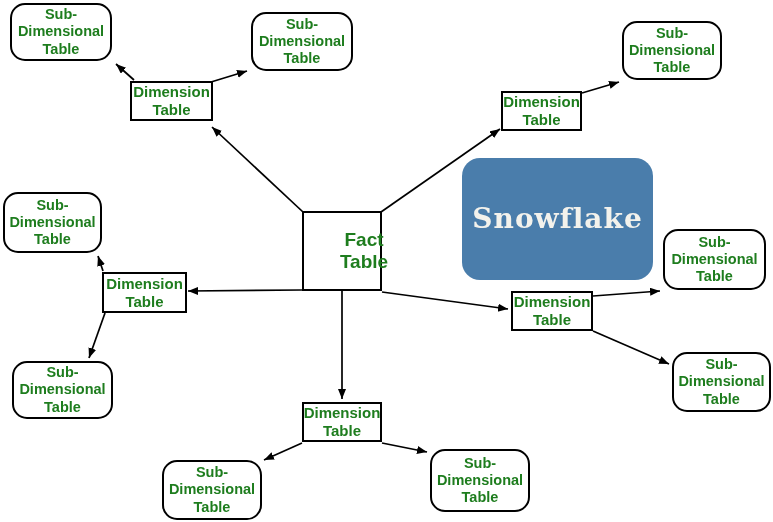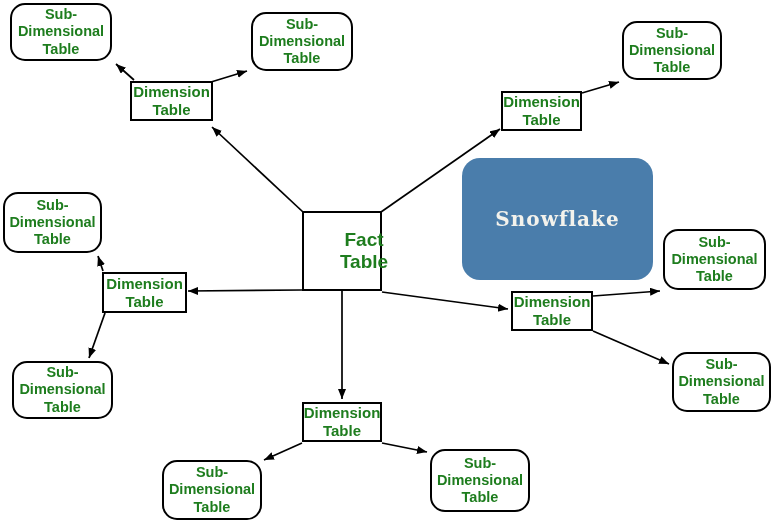--- a/index.html
+++ b/index.html
@@ -14,21 +14,21 @@
     display:flex;flex-direction:column;align-items:center;justify-content:center;
   }
   .node span{display:block;line-height:1.18;}
   .fact{font-size:19px;padding-left:44px;}
   .dim{font-size:15px;}
   .sub{border-radius:15px;font-size:14.5px;}
   .title-badge{
     position:absolute;z-index:2;box-sizing:border-box;left:462px;top:158px;
     width:191px;height:122px;border-radius:18px;background:#4a7dab;
     color:#f3f2ec;font-family:"DejaVu Serif",serif;font-weight:bold;
-    font-size:20px;letter-spacing:1px;text-align:center;
+    font-size:28px;letter-spacing:1px;text-align:center;
     display:flex;flex-direction:column;align-items:center;justify-content:center;
   }
   .title-badge span{display:block;line-height:1.4;}
   
   #fact      {left:302px;top:211px;width:80px;height:80px;}
   #dim-tl    {left:130px;top:81px; width:83px;height:40px;}
   #dim-tr    {left:501px;top:91px; width:81px;height:40px;}
   #dim-l     {left:102px;top:272px;width:85px;height:41px;}
   #dim-r     {left:511px;top:291px;width:82px;height:40px;}
   #dim-b     {left:302px;top:402px;width:80px;height:40px;}

